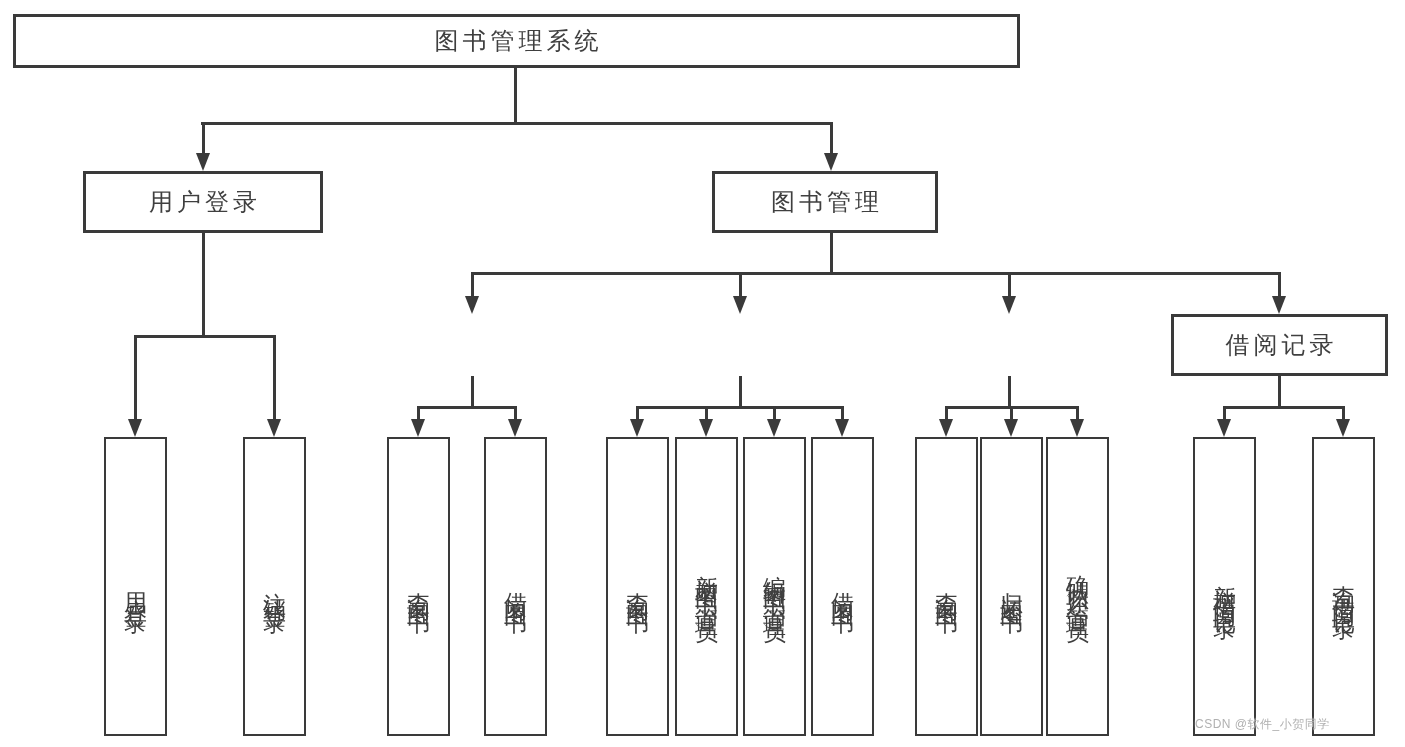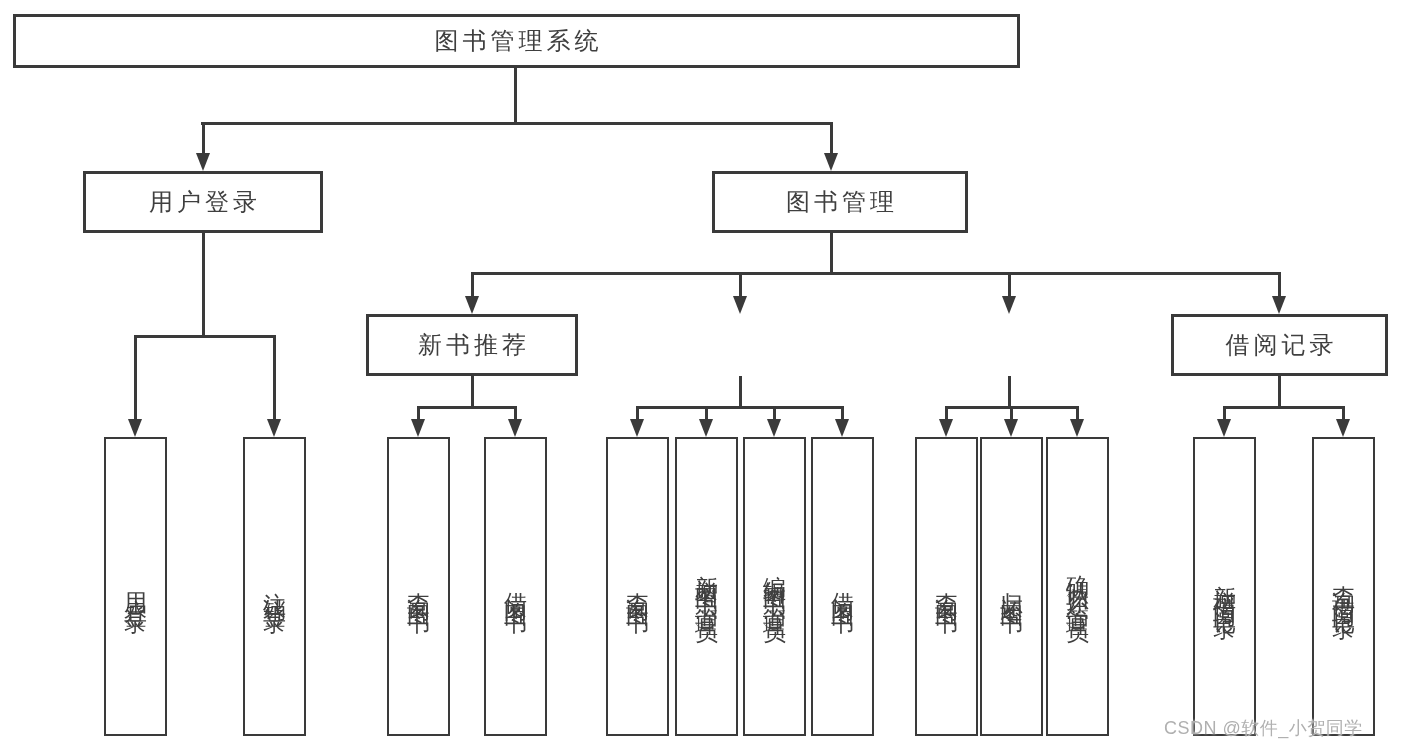--- a/index.html
+++ b/index.html
@@ -32,22 +32,22 @@
   }
   
   .hl { position:absolute; height:2.5px; background:#3a3a3a; }
   .vl { position:absolute; width:2.5px; background:#3a3a3a; }
   .arr {
     position:absolute; width:0; height:0;
     border-left:7px solid transparent; border-right:7px solid transparent;
     border-top:18px solid #3a3a3a;
   }
   .watermark {
-    position:absolute; left:1164px; top:716px; z-index:5;
-    font-size:18px; letter-spacing:0.5px; color:#b0b0b0;
+    position:absolute; left:1195px; top:716px; z-index:5;
+    font-size:12px; letter-spacing:0.5px; color:#b0b0b0;
     text-shadow:0 0 3px #ffffff; white-space:nowrap;
   }
 </style>
 </head>
 <body>
 
 <div class="canvas">
 
   <div class="box root" style="left:13px;top:14px;width:1007px;height:54px;">
     <span class="hlabel">图书管理系统</span>
@@ -56,21 +56,21 @@
   <div class="vl" style="left:514px;top:68px;height:54px;"></div>
   <div class="hl" style="left:201px;top:122px;width:631px;"></div>
   <div class="vl" style="left:202px;top:122px;height:31px;"></div>
   <div class="vl" style="left:830px;top:122px;height:31px;"></div>
   <div class="arr" style="left:196px;top:153px;"></div>
   <div class="arr" style="left:824px;top:153px;"></div>
 
   <div class="box" style="left:83px;top:171px;width:240px;height:62px;">
     <span class="hlabel">用户登录</span>
   </div>
-  <div class="box" style="left:712px;top:171px;width:256px;height:62px;">
+  <div class="box" style="left:712px;top:171px;width:226px;height:62px;">
     <span class="hlabel">图书管理</span>
   </div>
 
   <div class="vl" style="left:202px;top:233px;height:102px;"></div>
   <div class="hl" style="left:134px;top:335px;width:142px;"></div>
   <div class="vl" style="left:134px;top:335px;height:84px;"></div>
   <div class="vl" style="left:273px;top:335px;height:84px;"></div>
   <div class="arr" style="left:128px;top:419px;"></div>
   <div class="arr" style="left:267px;top:419px;"></div>
 
@@ -78,23 +78,20 @@
   <div class="hl" style="left:471px;top:272px;width:810px;"></div>
   <div class="vl" style="left:471px;top:272px;height:24px;"></div>
   <div class="vl" style="left:739px;top:272px;height:24px;"></div>
   <div class="vl" style="left:1008px;top:272px;height:24px;"></div>
   <div class="vl" style="left:1278px;top:272px;height:24px;"></div>
   <div class="arr" style="left:465px;top:296px;"></div>
   <div class="arr" style="left:733px;top:296px;"></div>
   <div class="arr" style="left:1002px;top:296px;"></div>
   <div class="arr" style="left:1272px;top:296px;"></div>
 
-  <div class="box" style="left:366px;top:314px;width:212px;height:62px;">
-    <span class="hlabel">新书推荐</span>
-  </div>
   <div class="box" style="left:1171px;top:314px;width:217px;height:62px;">
     <span class="hlabel">借阅记录</span>
   </div>
 
   <div class="vl" style="left:471px;top:376px;height:30px;"></div>
   <div class="hl" style="left:417px;top:406px;width:100px;"></div>
   <div class="vl" style="left:417px;top:406px;height:13px;"></div>
   <div class="vl" style="left:514px;top:406px;height:13px;"></div>
   <div class="arr" style="left:411px;top:419px;"></div>
   <div class="arr" style="left:508px;top:419px;"></div>

